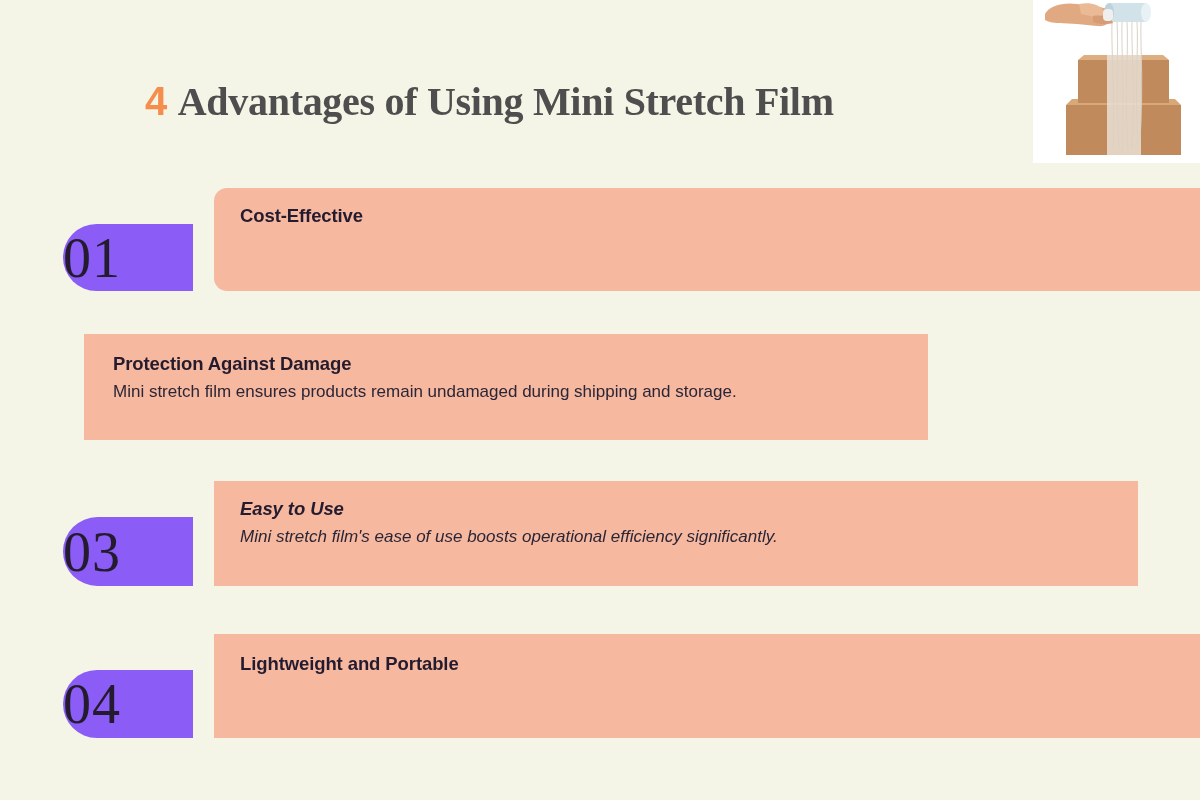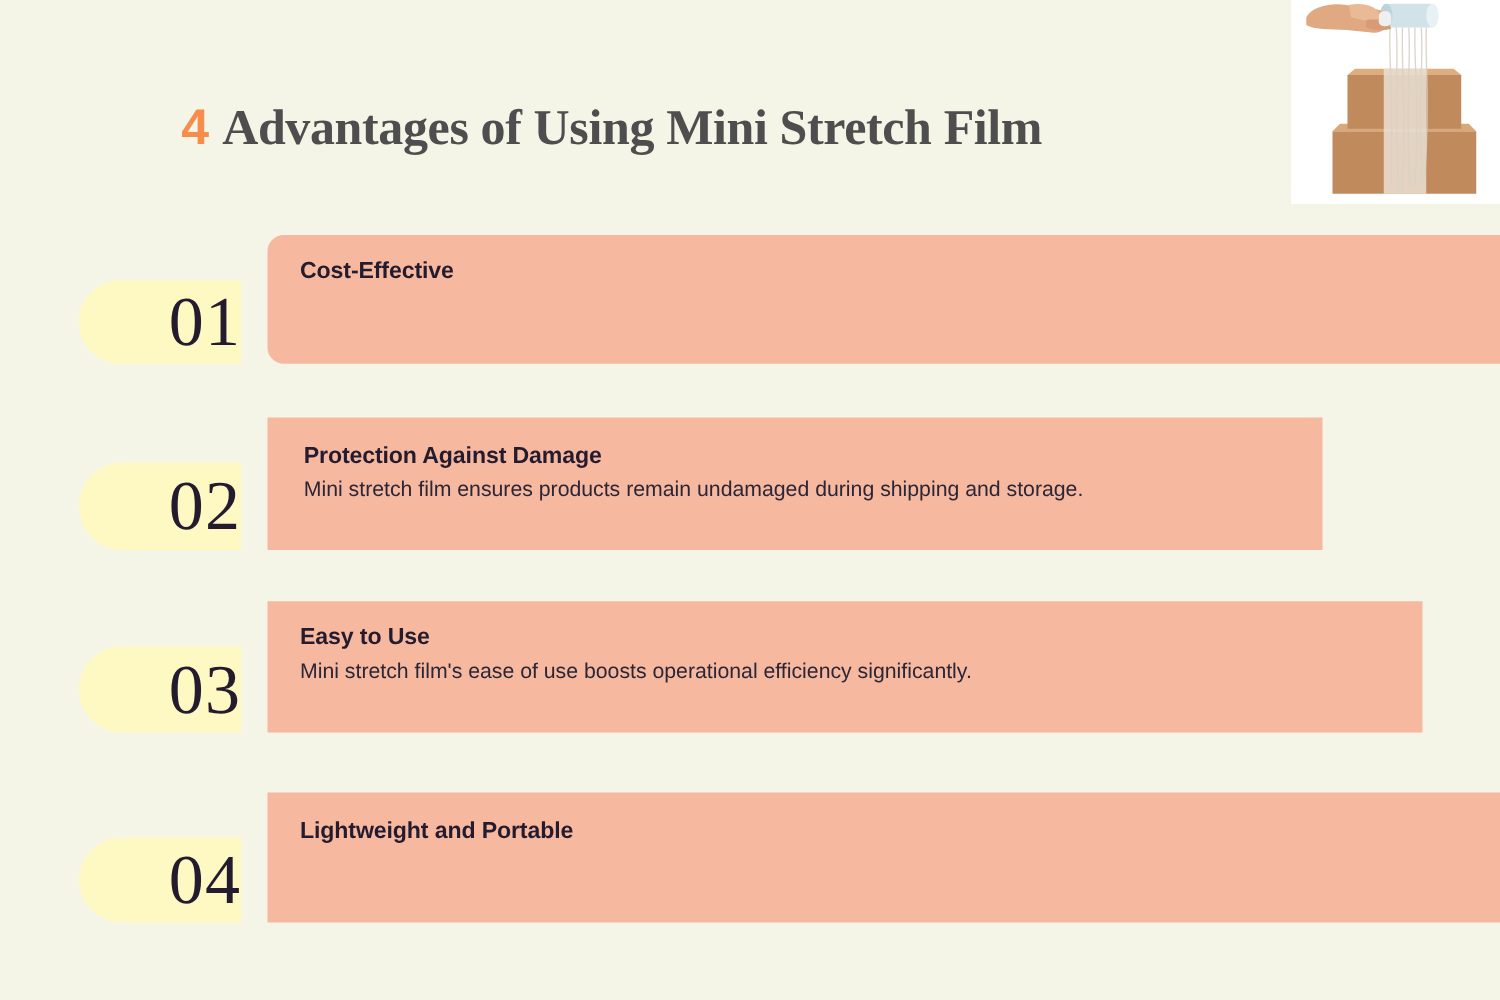--- a/index.html
+++ b/index.html
@@ -60,25 +60,25 @@
     align-items: stretch;
   }
   .row-1 { top: 188px;  height: 103px; }
   .row-2 { top: 334px;  height: 106px; }
   .row-3 { top: 481px;  height: 105px; }
   .row-4 { top: 634px;  height: 104px; }
 
   .badge {
     width: 130px;
     flex: 0 0 130px;
-    background: #fef9c3;
+    background: #8b5cf6;
     border-radius: 70px 0 0 70px;
     display: flex;
     align-items: center;
-    justify-content: flex-end;
+    justify-content: flex-start;
     margin-top: 36px;
   }
   .badge-num {
     font-family: "Liberation Serif", "DejaVu Serif", serif;
     font-size: 56px;
     font-weight: 400;
     color: #241c2e;
     letter-spacing: 1px;
     line-height: 1;
   }
@@ -88,21 +88,21 @@
   .card {
     background: #f7b8a0;
     box-sizing: border-box;
     padding: 16px 22px 10px 26px;
     display: flex;
     flex-direction: column;
     justify-content: flex-start;
   }
   .card-1 { width: 1056px; border-radius: 13px; }
   .card-2 { width: 844px; padding-left: 29px; padding-top: 18px; }
-  .card-3 { width: 924px; }
+  .card-3 { width: 924px; font-style: italic; }
   .card-4 { width: 1112px; padding-top: 18px; }
 
   .card-title {
     font-family: "Liberation Sans", sans-serif;
     font-size: 18.5px;
     font-weight: bold;
     color: #241c2e;
     letter-spacing: -0.1px;
     line-height: 1.25;
     margin: 0 0 4px 0;
@@ -162,23 +162,20 @@
   <div class="badge">
     <span class="badge-num">01</span>
   </div>
   <div class="gap"></div>
   <div class="card card-1">
     <div class="card-title">Cost-Effective</div>
   </div>
 </div>
 
 <div class="row row-2">
-  <div class="badge">
-    <span class="badge-num">02</span>
-  </div>
   <div class="gap"></div>
   <div class="card card-2">
     <div class="card-title">Protection Against Damage</div>
     <div class="card-desc">Mini stretch film ensures products remain undamaged during shipping and storage.</div>
   </div>
 </div>
 
 <div class="row row-3">
   <div class="badge">
     <span class="badge-num">03</span>

